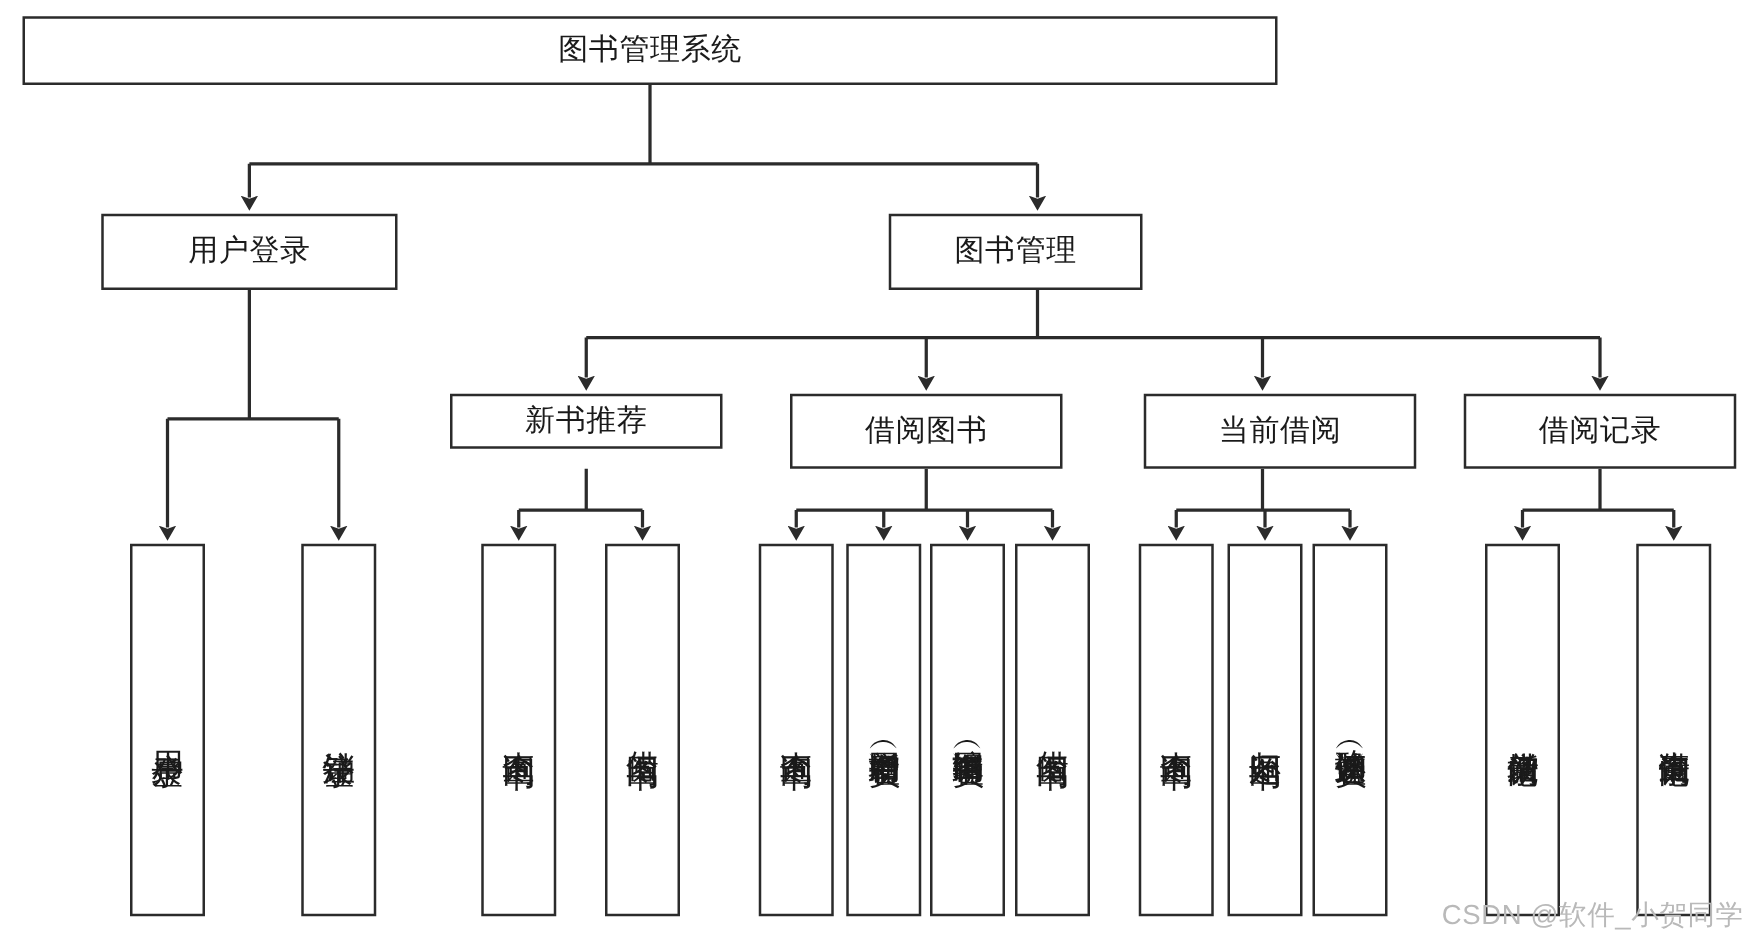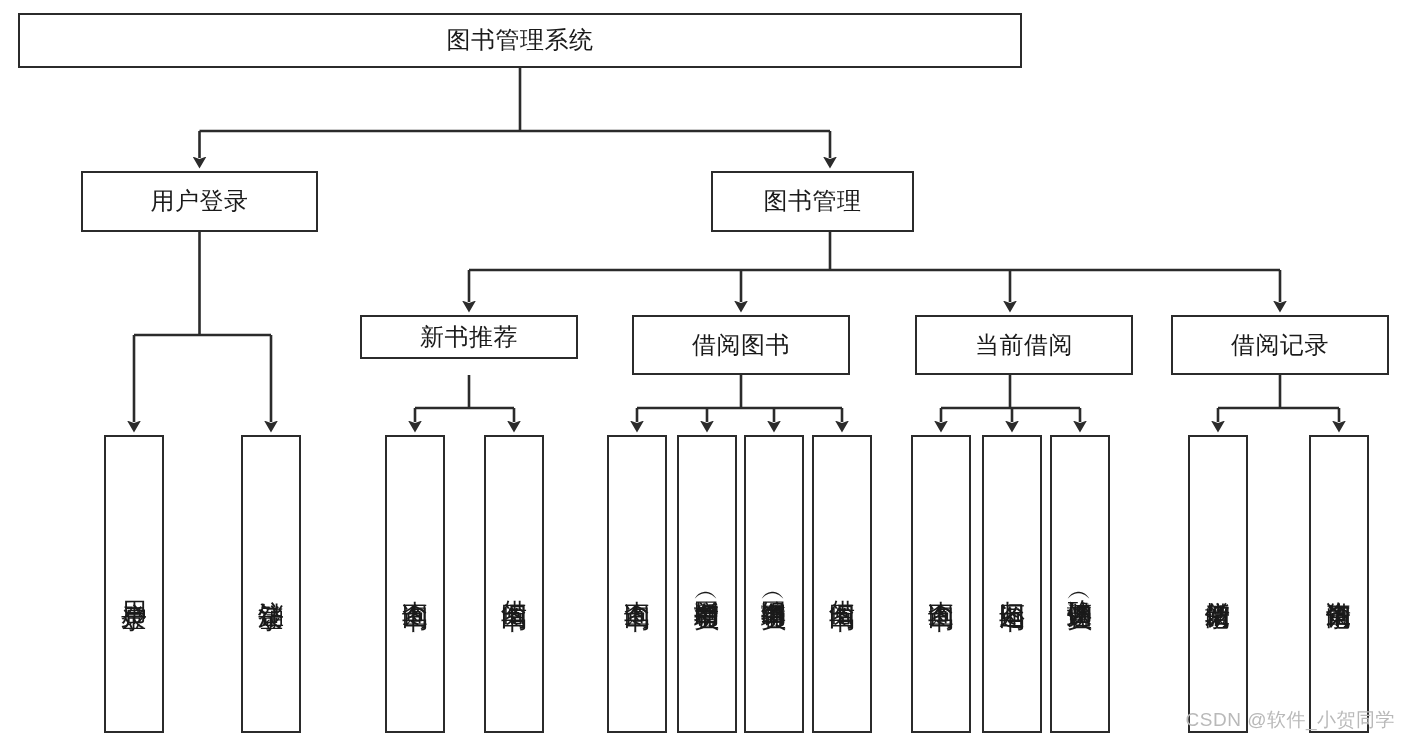--- a/index.html
+++ b/index.html
@@ -56,22 +56,22 @@
     position: absolute;
     left: 0;
     top: 0;
     width: 1405px;
     height: 747px;
     pointer-events: none;
   }
   .watermark {
     position: absolute;
     right: 10px;
-    bottom: 14px;
-    font-size: 19px;
+    bottom: 0;
+    font-size: 22px;
     color: #b9b9b9;
     white-space: nowrap;
     letter-spacing: 0.5px;
   }
 </style>
 </head>
 <body>
 
 <div id="canvas">
 

